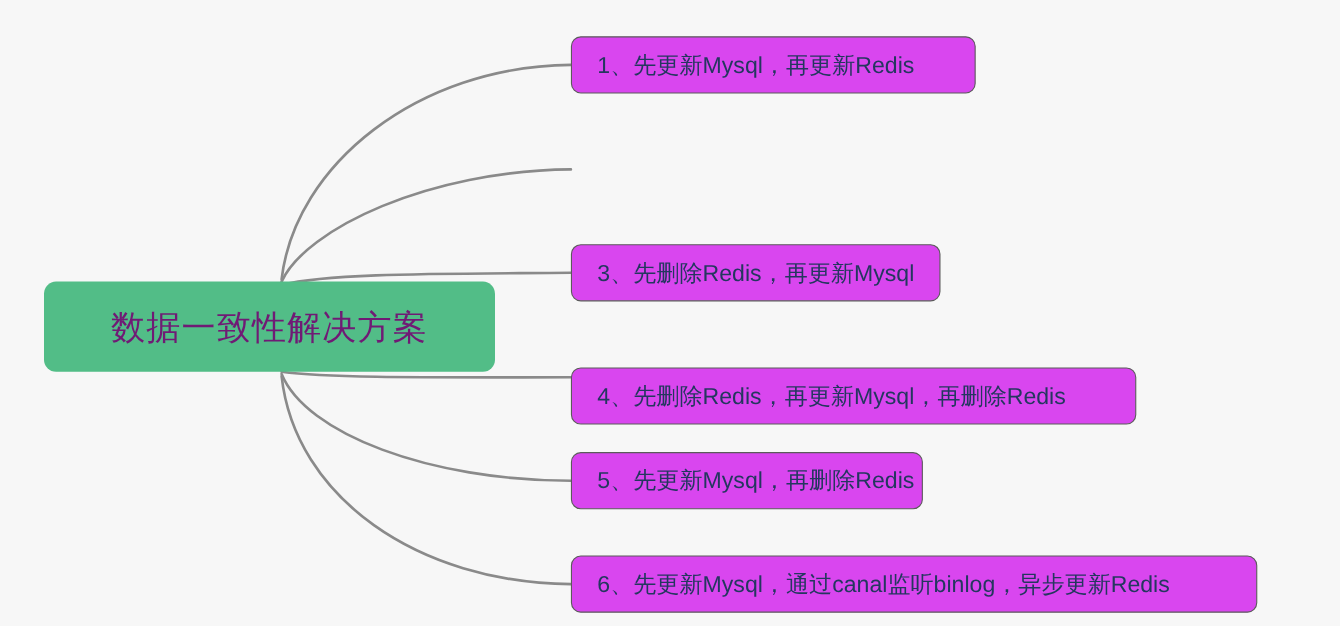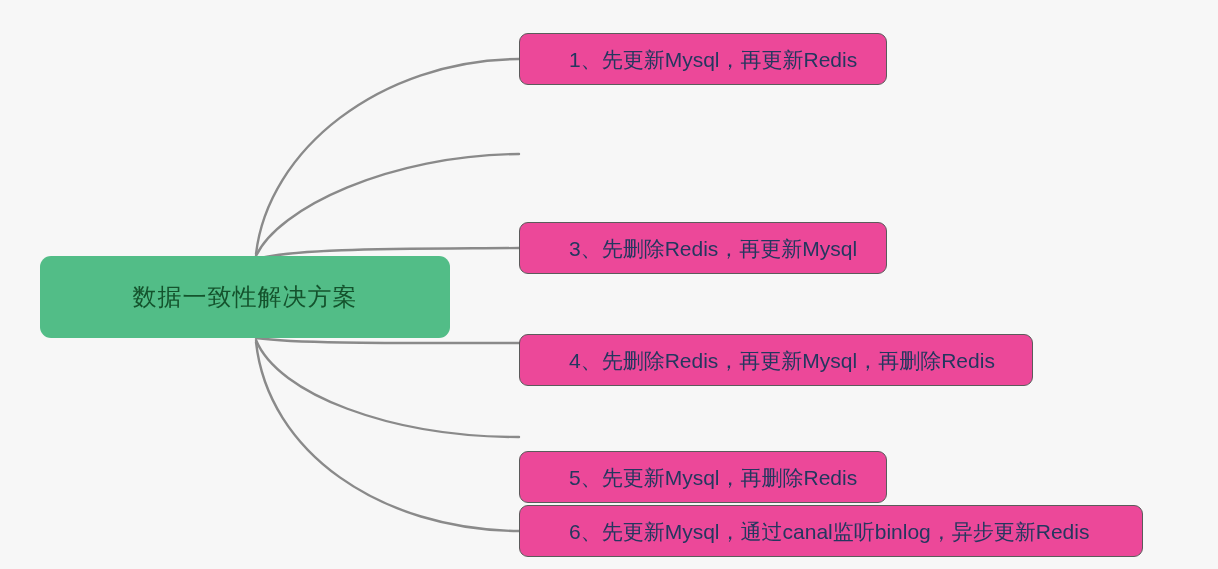--- a/index.html
+++ b/index.html
@@ -31,36 +31,35 @@
     height: 82px;
     background: #52bd87;
     border-radius: 11px;
     display: flex;
     align-items: center;
     justify-content: center;
     box-sizing: border-box;
     z-index: 3;
   }
   .root-label {
-    color: #14532d;
-    font-size: 24px;
+    color: #701a75;
+    font-size: 31px;
     letter-spacing: 1px;
     line-height: 1;
     white-space: nowrap;
   }
   .branch-node {
     position: absolute;
-    background: #ec4899;
+    background: #d946ef;
     border: 1.4px solid #5b5b5b;
     border-radius: 9px;
     display: flex;
     align-items: center;
     box-sizing: border-box;
     z-index: 2;
-    padding-left: 26px;
   }
   .branch-label {
     color: #24375f;
     font-size: 21px;
     line-height: 1;
     white-space: nowrap;
     padding-left: 23px;
     padding-right: 20px;
   }
   .watermark {
@@ -93,29 +92,29 @@
 
   <div class="root-node">
     <span class="root-label">数据一致性解决方案</span>
   </div>
 
   <div class="branch-node" style="left:519px; top:33px; width:368px; height:52px;">
     <span class="branch-label">1、先更新Mysql，再更新Redis</span>
   </div>
 
 
-  <div class="branch-node" style="left:519px; top:222px; width:368px; height:52px;text-align:center;">
+  <div class="branch-node" style="left:519px; top:222px; width:336px; height:52px;text-align:center;">
     <span class="branch-label">3、先删除Redis，再更新Mysql</span>
   </div>
 
   <div class="branch-node" style="left:519px; top:334px; width:514px; height:52px;">
     <span class="branch-label">4、先删除Redis，再更新Mysql，再删除Redis</span>
   </div>
 
-  <div class="branch-node" style="left:519px; top:411px; width:368px; height:52px;margin-top:40px;">
+  <div class="branch-node" style="left:519px; top:411px; width:320px; height:52px;">
     <span class="branch-label">5、先更新Mysql，再删除Redis</span>
   </div>
 
   <div class="branch-node" style="left:519px; top:505px; width:624px; height:52px;">
     <span class="branch-label">6、先更新Mysql，通过canal监听binlog，异步更新Redis</span>
   </div>
 
 
 </div>
 

